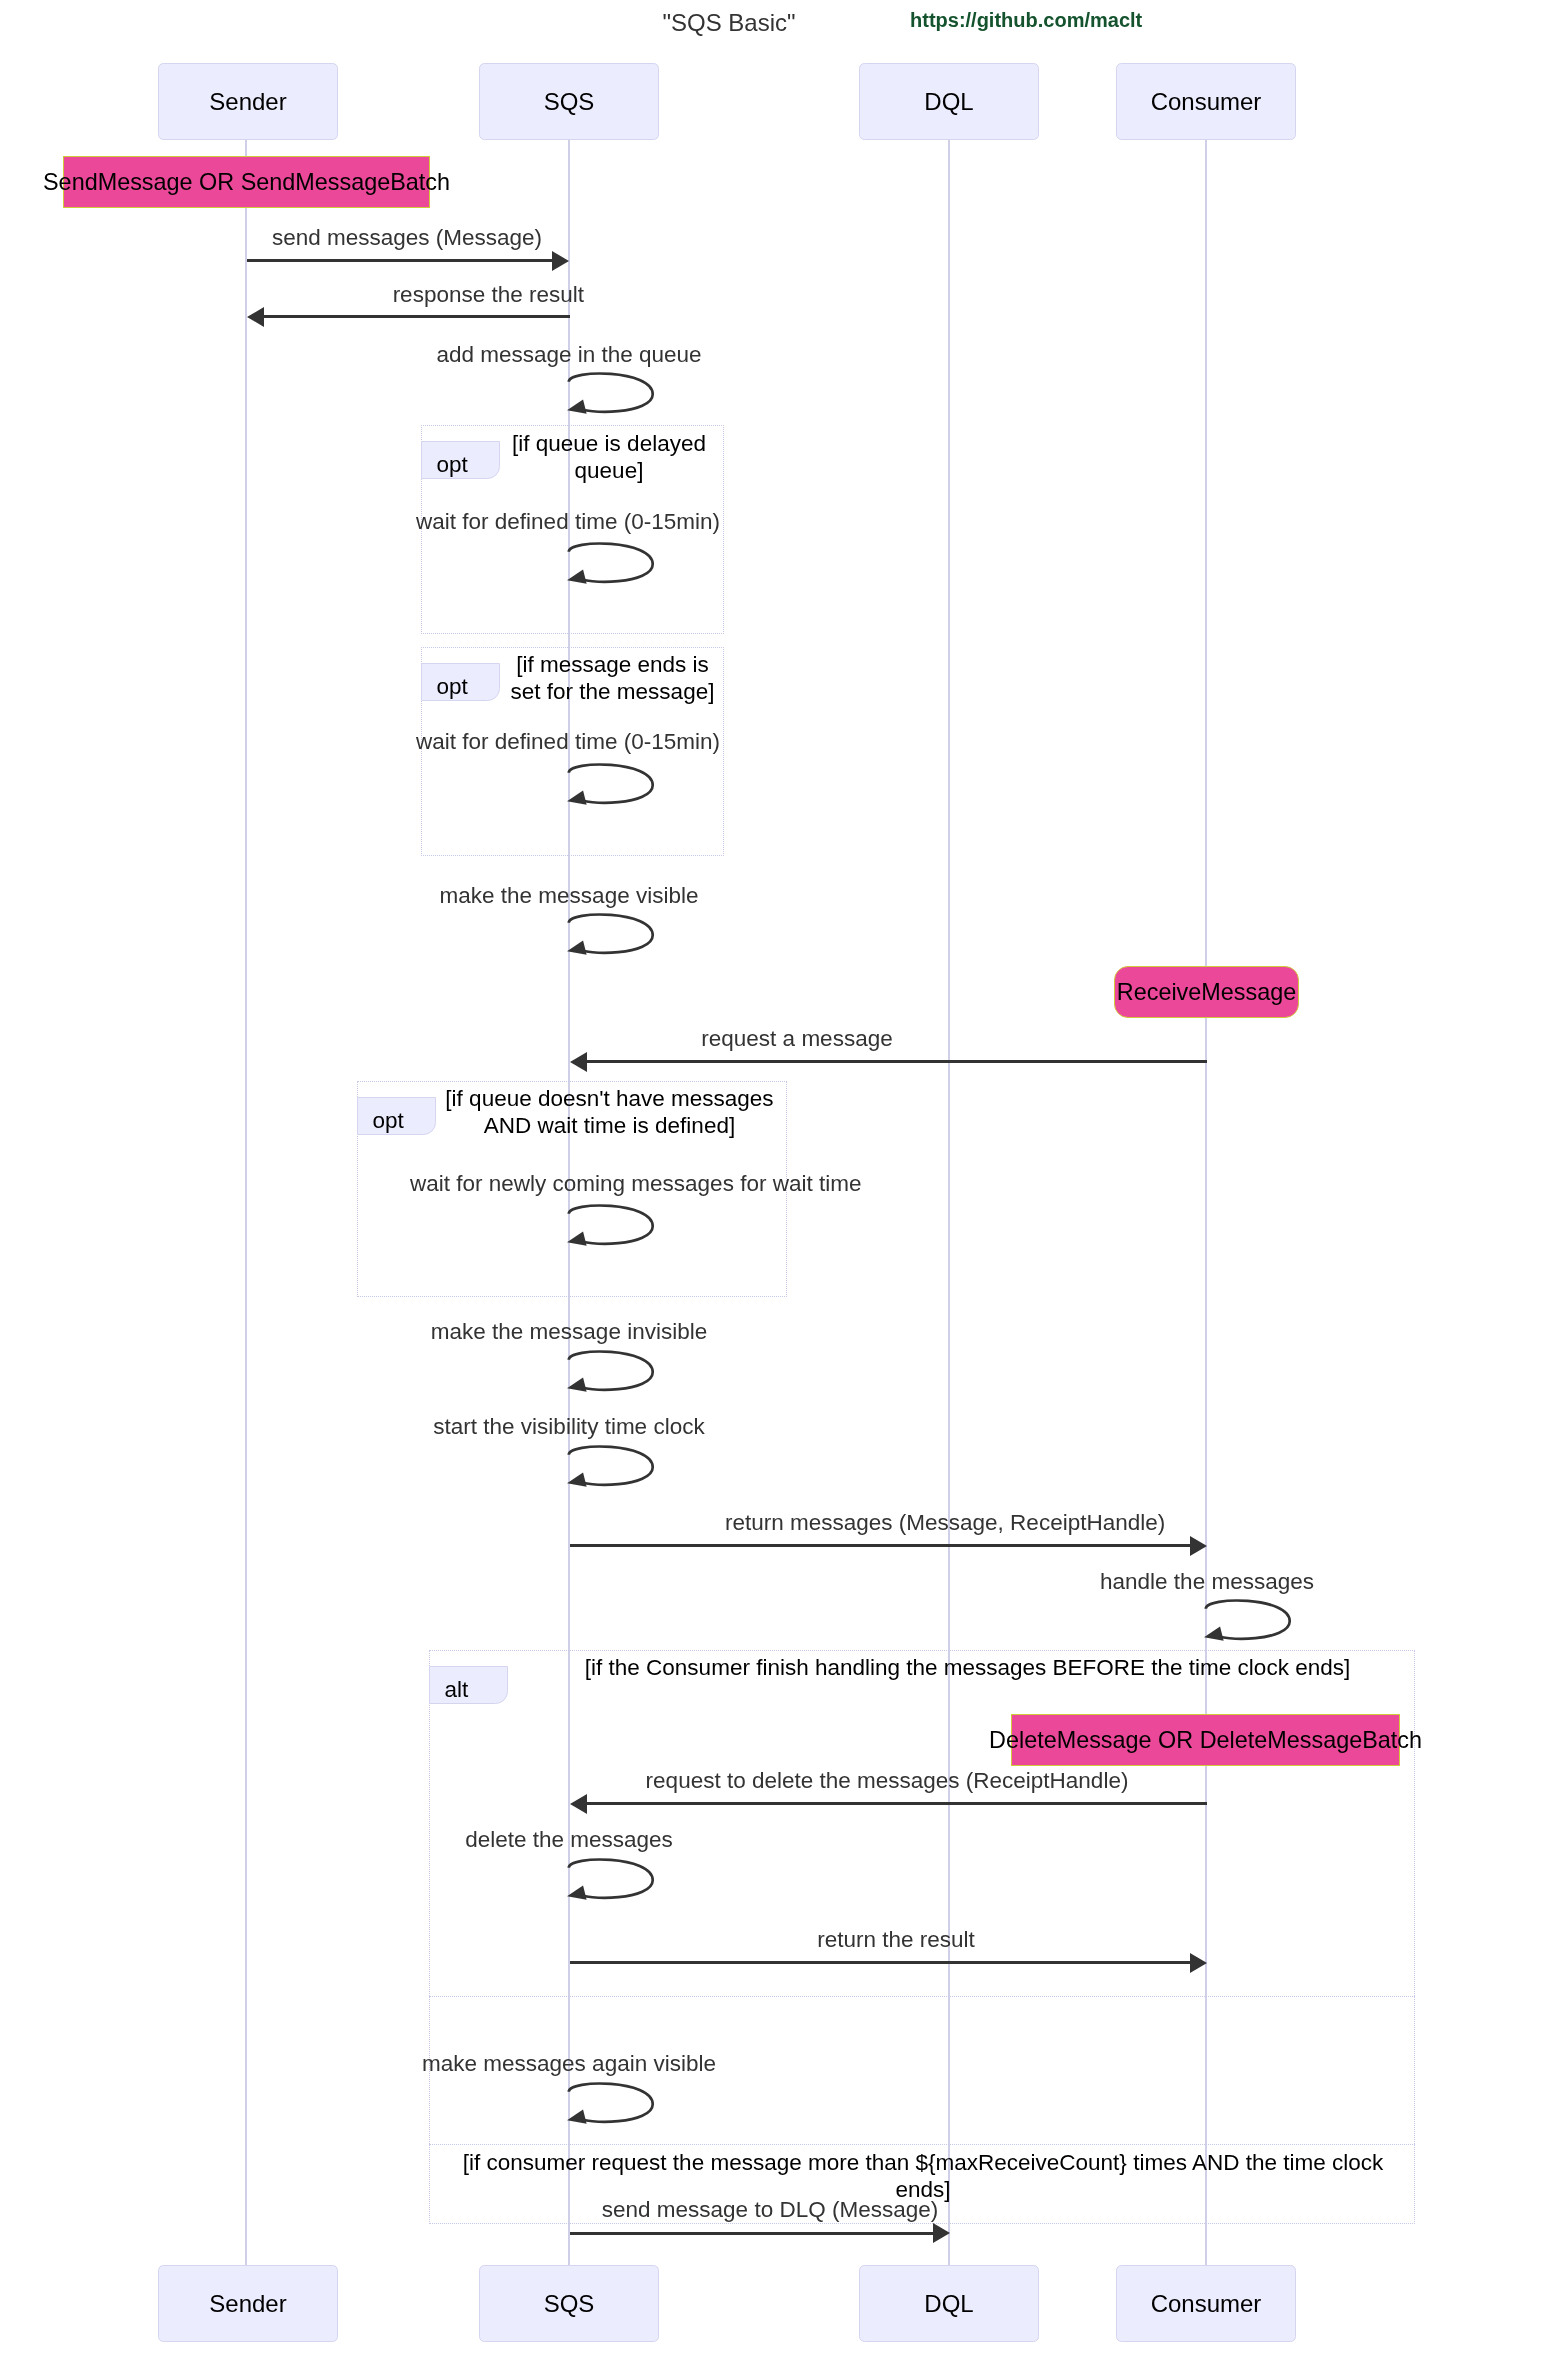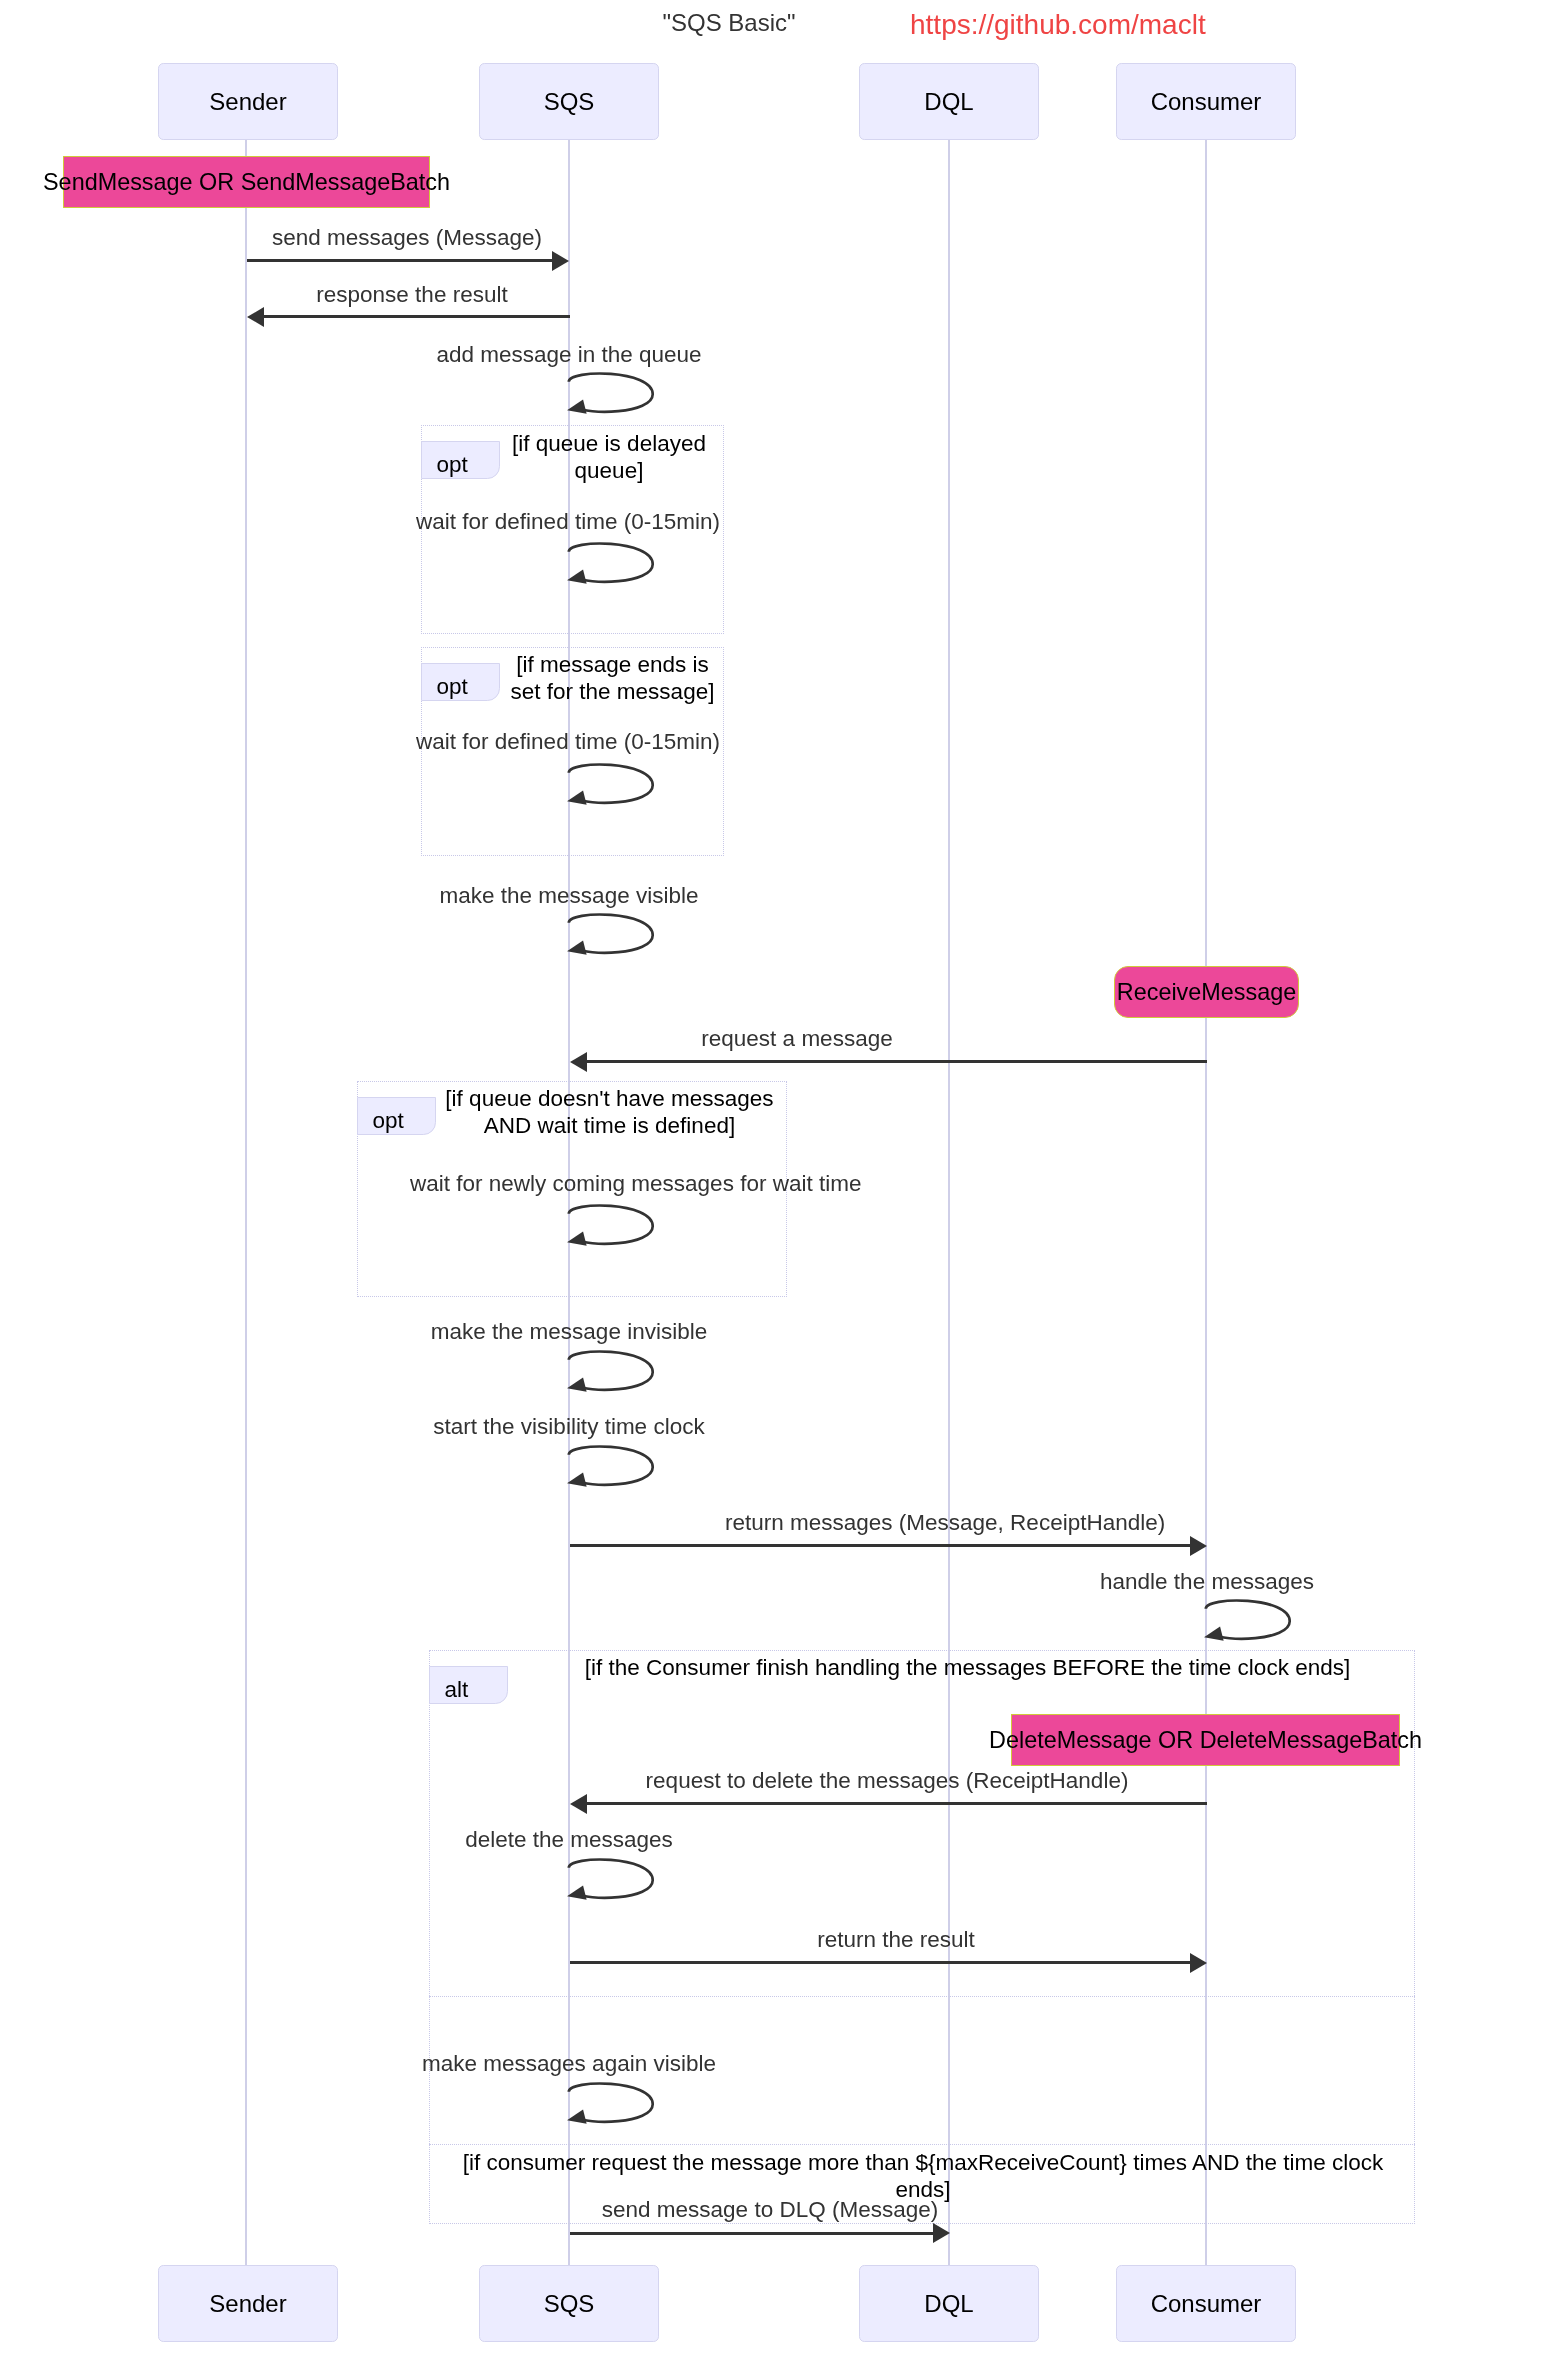--- a/index.html
+++ b/index.html
@@ -21,23 +21,23 @@
   
   .diagram-title {
     position: absolute;
     font-size: 24px;
     color: #333333;
     white-space: nowrap;
     text-align: center;
   }
   .watermark-url {
     position: absolute;
-    font-size: 28px;
-    font-weight: normal;
-    color: #ef4444;
+    font-size: 20px;
+    font-weight: bold;
+    color: #14532d;
     white-space: nowrap;
   }
   
   .actor-box {
     position: absolute;
     box-sizing: border-box;
     background: #ececff;
     border: 1.8px solid #d5d5f0;
     border-radius: 5.4px;
     display: flex;
@@ -152,21 +152,21 @@
   </div>
 
   <div class="note" style="left:63px;top:156px;width:367px;height:52px;">
     <span>SendMessage OR SendMessageBatch</span>
   </div>
 
   <div class="msg-label" style="left:245px;top:225px;width:324px;">send messages (Message)</div>
   <div class="msg-line" style="left:247px;top:259px;width:305px;"></div>
   <div class="arrow-head arrow-right" style="left:552px;top:251px;"></div>
 
-  <div class="msg-label" style="left:250px;top:282px;width:324px;">response the result</div>
+  <div class="msg-label" style="left:260px;top:282px;width:324px;text-align:right;">response the result</div>
   <div class="msg-line" style="left:264px;top:315px;width:306px;"></div>
   <div class="arrow-head arrow-left" style="left:247px;top:307px;"></div>
 
   <div class="msg-label" style="left:407px;top:342px;width:324px;">add message in the queue</div>
   <svg class="self-loop" style="left:563px;top:371px;" width="108" height="50" viewBox="0 0 120 56">
     <path d="M6 12 C 6 -2, 100 -2, 100 26 C 100 48, 26 50, 14 40" fill="none" stroke="#333333" stroke-width="3"></path>
     <polygon points="22,32 4,44 26,48" fill="#333333"></polygon>
   </svg>
 
   <div class="block" style="left:421px;top:425px;width:303px;height:209px;"></div>

